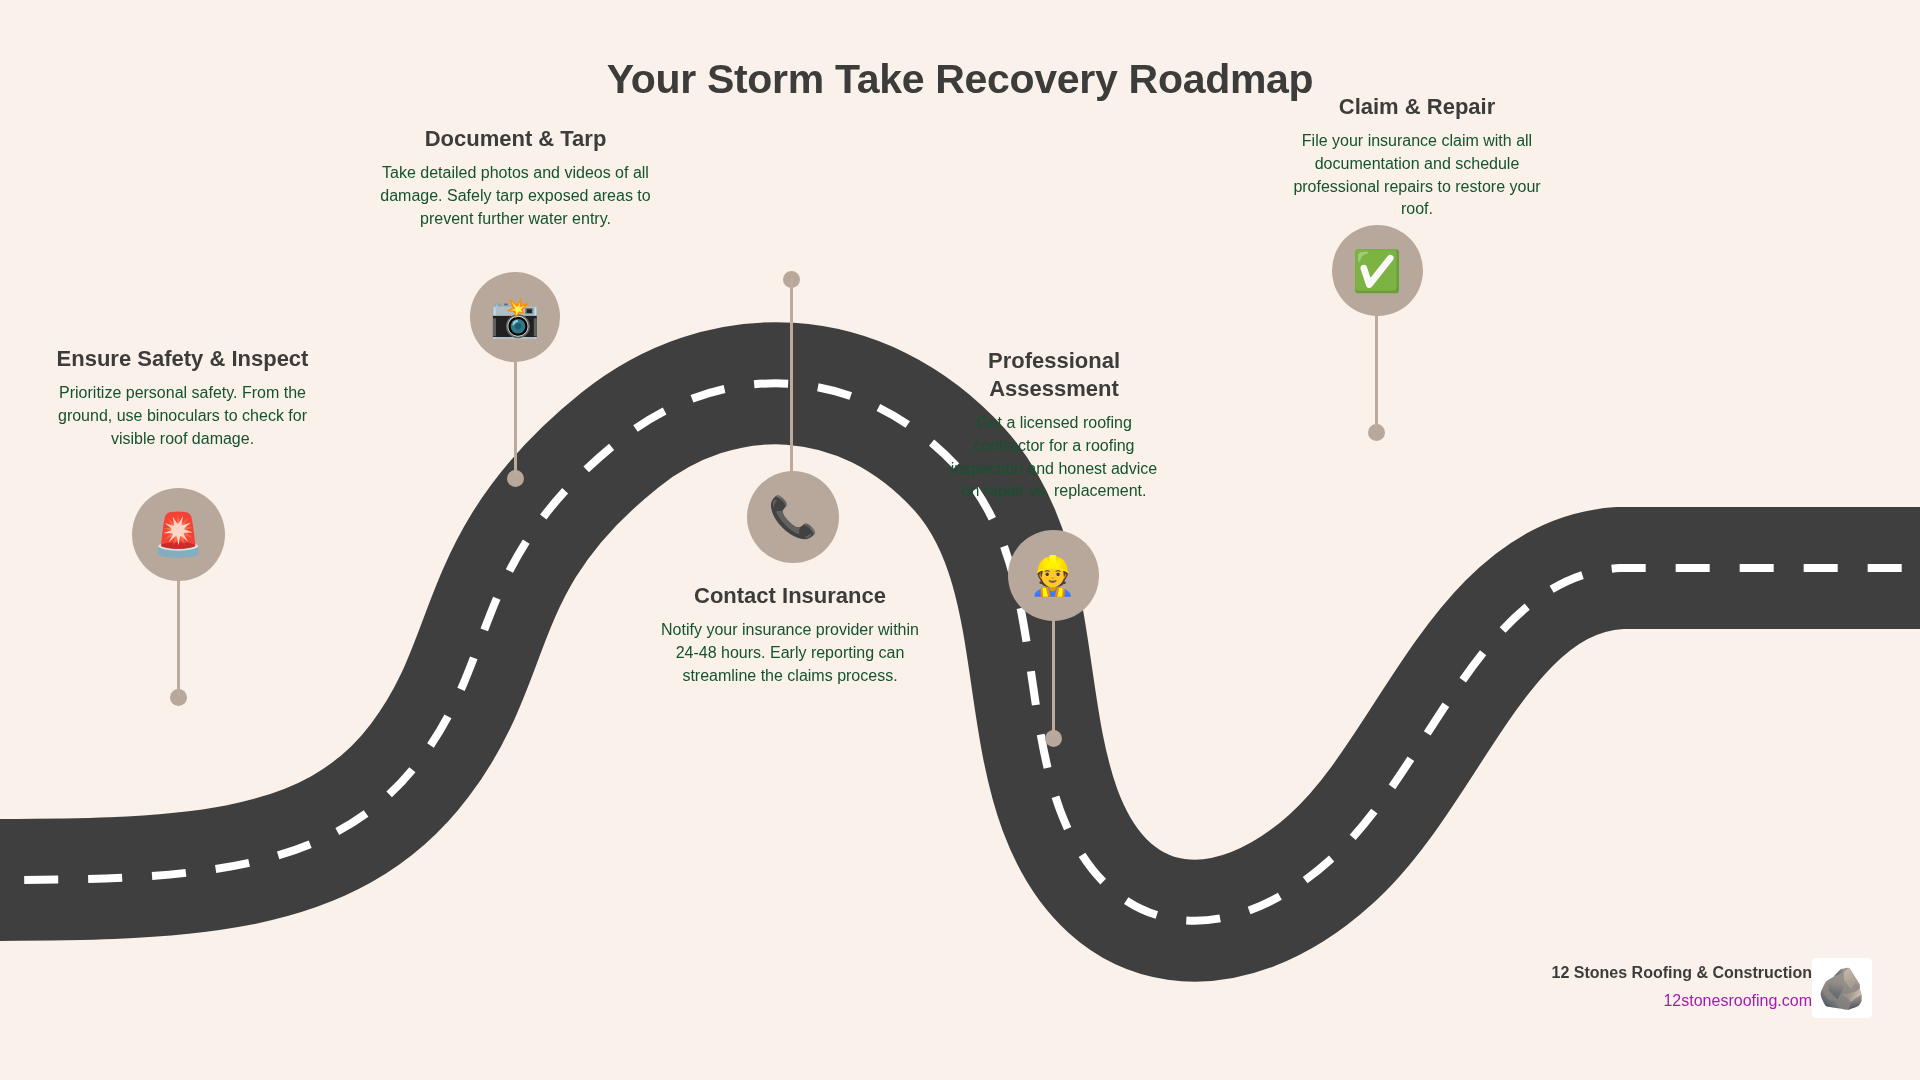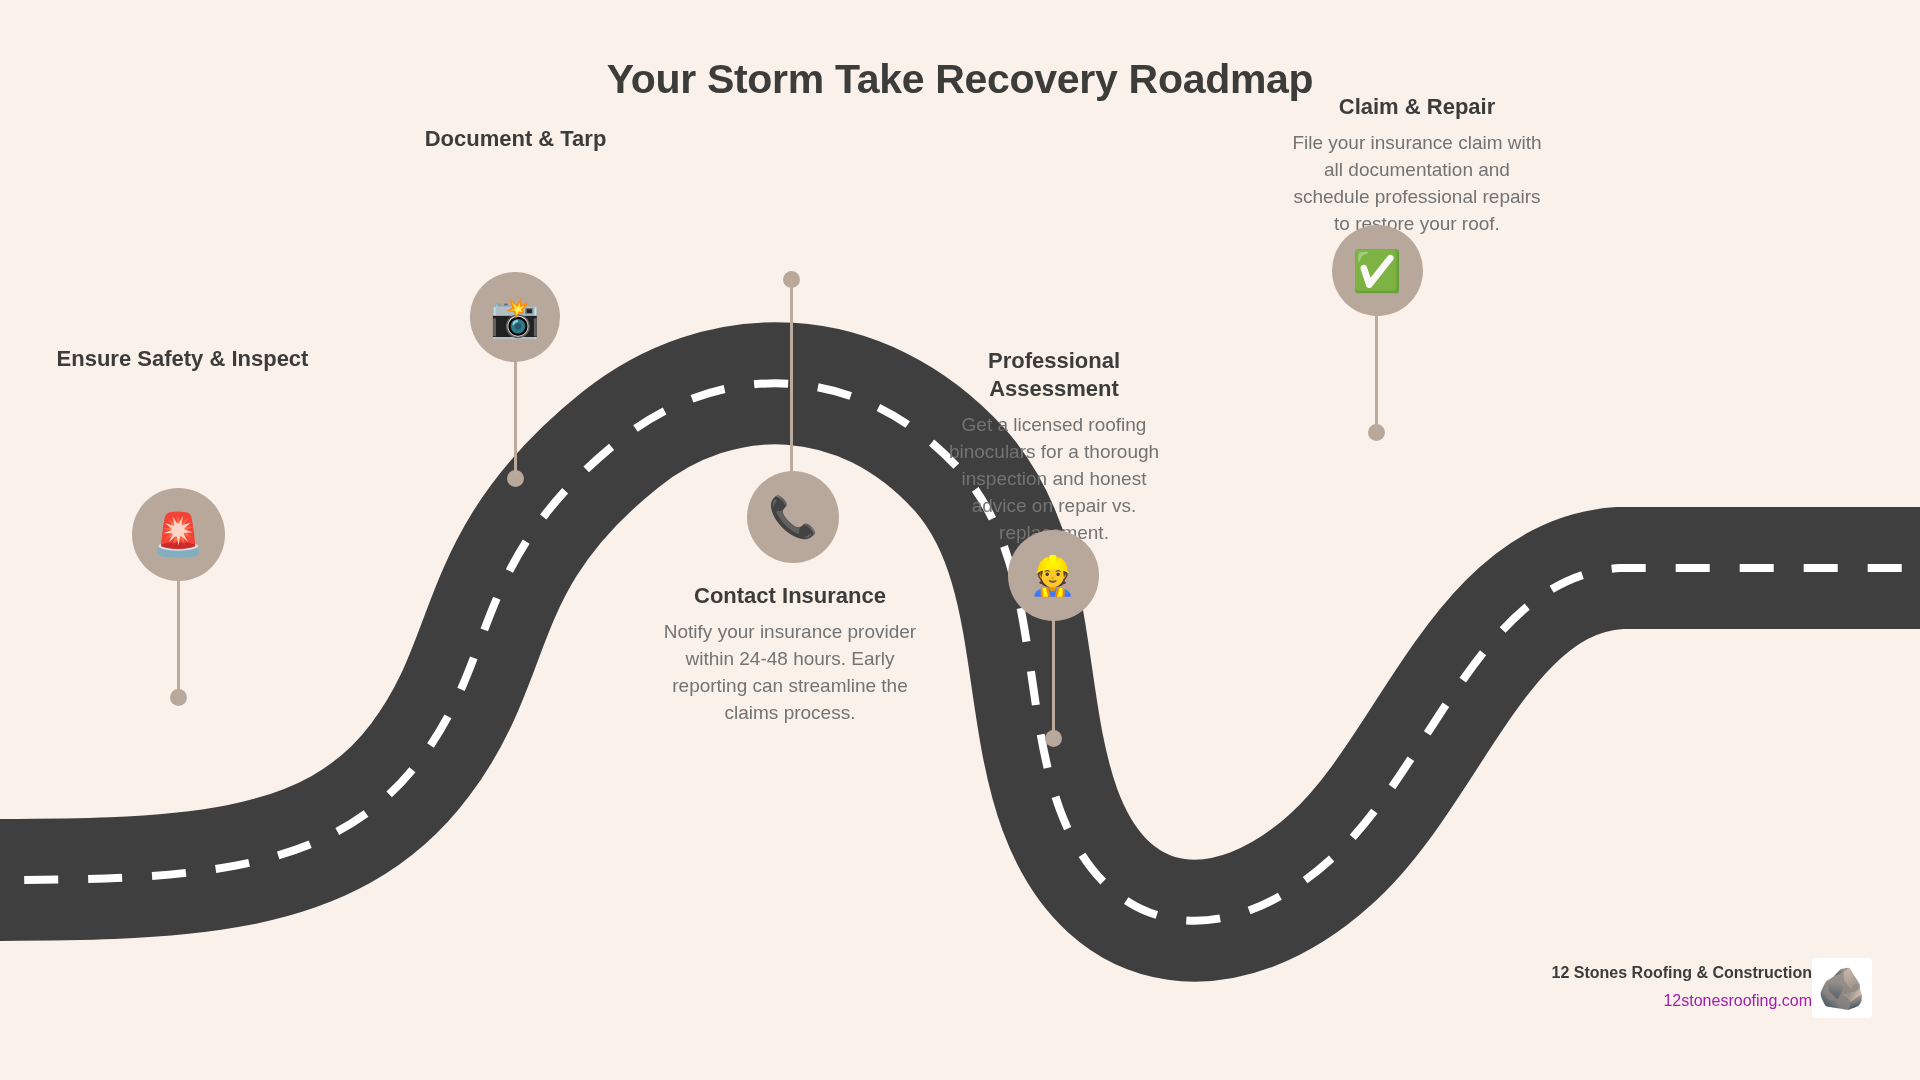--- a/index.html
+++ b/index.html
@@ -17,21 +17,21 @@
     font-size:41px;font-weight:bold;letter-spacing:-0.3px;
     color:#3C3C3B;
   }
 
   .step{position:absolute;}
   .step .head{
     font-size:22px;font-weight:bold;color:#3C3C3B;
     line-height:1.28;margin:0 0 9px 0;
   }
   .step .body{
-    font-size:19px;color:#737373;line-height:1.42;margin:0;
+    font-size:16px;color:#14532d;line-height:1.42;margin:0;
   }
 
   
   .marker{
     position:absolute;border-radius:50%;
     background:#B8A89B;
     display:flex;align-items:center;justify-content:center;
     font-family:"DejaVu Sans",sans-serif;
   }
   .marker .glyph{line-height:1;display:block;}
@@ -76,49 +76,51 @@
            C 1040 560, 1020 700, 1060 810
            C 1110 945, 1230 950, 1330 860
            C 1430 772, 1480 576, 1620 568
            L 1960 568" fill="none" stroke="#FFFFFF" stroke-width="8" stroke-dasharray="34 30" stroke-linecap="butt"></path>
 </svg>
 
 <div class="title">Your Storm Take Recovery Roadmap</div>
 
 <div class="step" style="left:40px;top:345px;width:285px;text-align:center;">
   <div class="head">Ensure Safety &amp; Inspect</div>
+  <div class="body">Prioritize personal safety. From the ground, use binoculars to check for visible roof damage.</div>
 </div>
 <div class="roaddot" style="left:170px;top:689px;"></div>
 <div class="stem" style="left:177px;top:575px;height:120px;"></div>
 <div class="marker" style="left:132px;top:488px;width:93px;height:93px;">
   <span class="glyph" style="font-size:42px;">🚨</span>
 </div>
 
 <div class="step" style="left:378px;top:125px;width:275px;text-align:center;">
   <div class="head">Document &amp; Tarp</div>
+  <div class="body">Take detailed photos and videos of all damage. Safely tarp exposed areas to prevent further water entry.</div>
 </div>
 <div class="roaddot" style="left:507px;top:470px;"></div>
 <div class="stem" style="left:514px;top:358px;height:118px;"></div>
 <div class="marker" style="left:470px;top:272px;width:90px;height:90px;">
   <span class="glyph" style="font-size:40px;">📸</span>
 </div>
 
 <div class="step" style="left:655px;top:582px;width:270px;text-align:center;">
   <div class="head">Contact Insurance</div>
   <div class="body">Notify your insurance provider within 24-48 hours. Early reporting can streamline the claims process.</div>
 </div>
 <div class="roaddot" style="left:783px;top:271px;"></div>
 <div class="stem" style="left:790px;top:278px;height:200px;"></div>
 <div class="marker" style="left:747px;top:471px;width:92px;height:92px;">
   <span class="glyph" style="font-size:40px;">📞</span>
 </div>
 
 <div class="step" style="left:945px;top:347px;width:218px;text-align:center;">
   <div class="head">Professional Assessment</div>
-  <div class="body">Get a licensed roofing binoculars for a thorough inspection and honest advice on repair vs. replacement.</div>
+  <div class="body">Get a licensed roofing contractor for a roofing inspection and honest advice on repair vs. replacement.</div>
 </div>
 <div class="roaddot" style="left:1045px;top:730px;"></div>
 <div class="stem" style="left:1052px;top:616px;height:120px;"></div>
 <div class="marker" style="left:1008px;top:530px;width:91px;height:91px;">
   <span class="glyph" style="font-size:38px;">👷</span>
 </div>
 
 <div class="step" style="left:1292px;top:93px;width:250px;text-align:center;">
   <div class="head">Claim &amp; Repair</div>
   <div class="body">File your insurance claim with all documentation and schedule professional repairs to restore your roof.</div>

